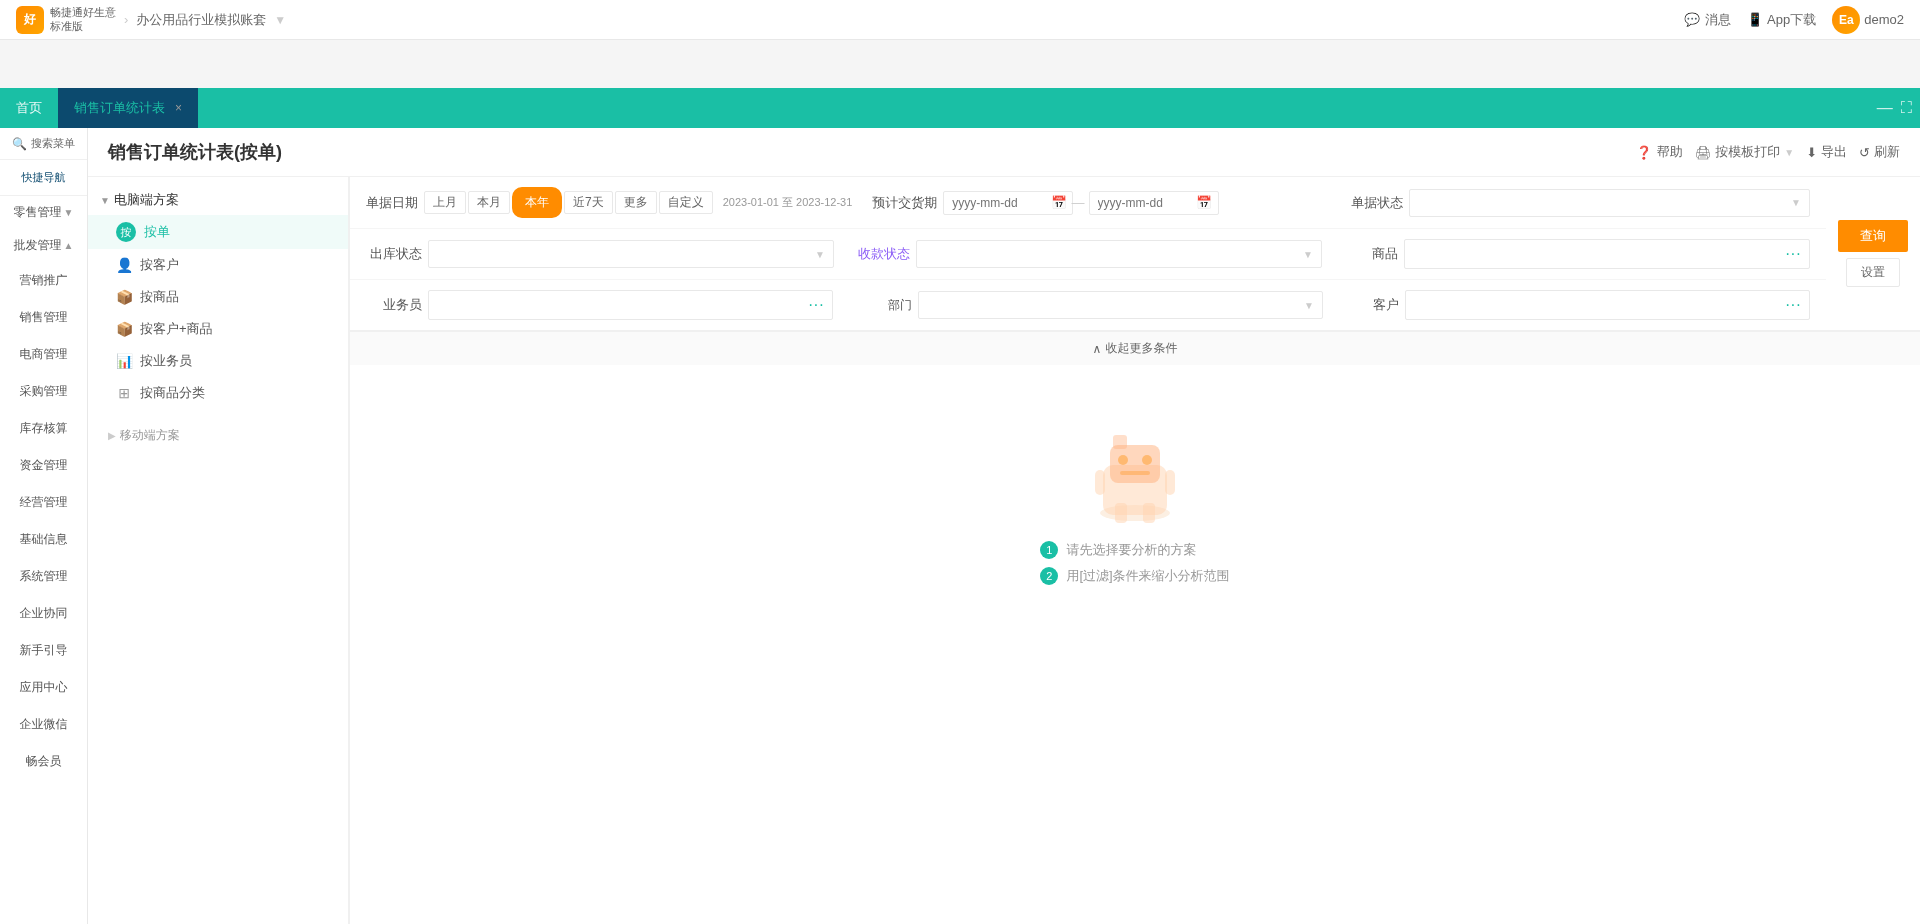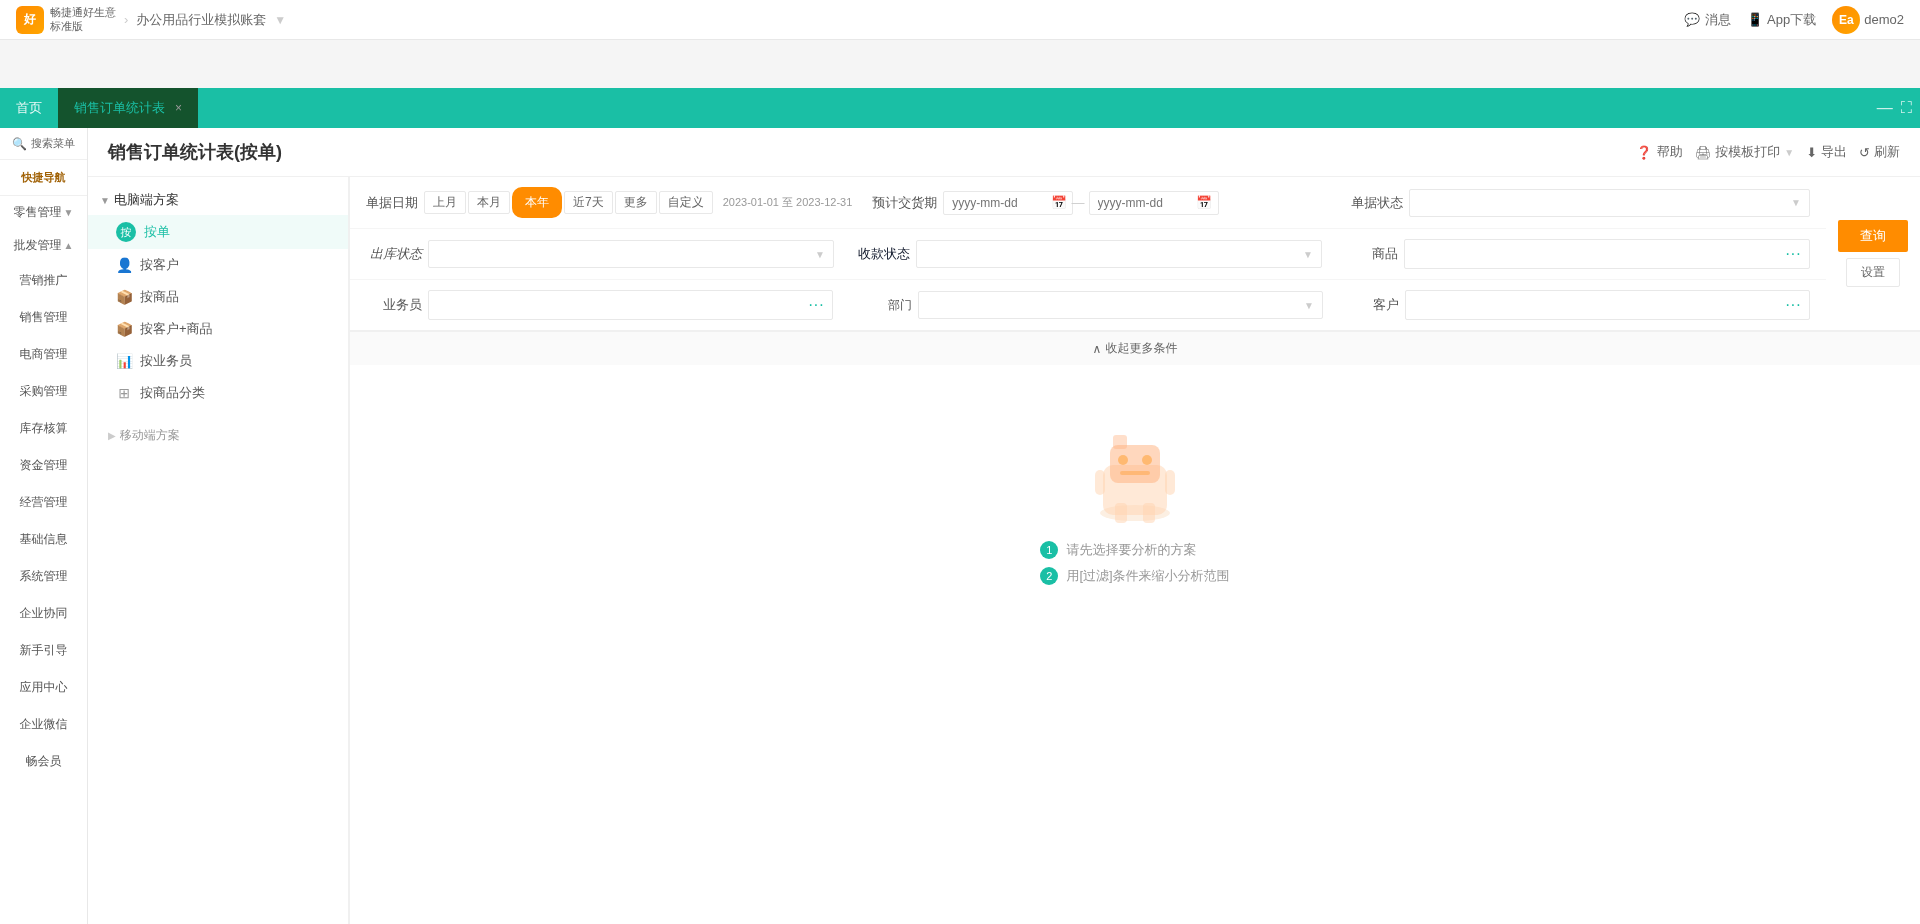--- a/index.html
+++ b/index.html
@@ -12,35 +12,35 @@
     .logo-icon { width: 28px; height: 28px; background: linear-gradient(135deg, #ff8c00, #ffa500); border-radius: 6px; display: flex; align-items: center; justify-content: center; color: white; font-size: 12px; font-weight: bold; }
     .logo-text { font-size: 11px; color: #666; line-height: 1.2; }
     .breadcrumb-separator { color: #ccc; }
     .top-bar-right { display: flex; align-items: center; gap: 16px; }
     .top-bar-icon { display: flex; align-items: center; gap: 4px; color: #666; cursor: pointer; font-size: 13px; }
     .avatar { width: 28px; height: 28px; border-radius: 50%; background: linear-gradient(135deg, #ff8c00, #ffa500); display: flex; align-items: center; justify-content: center; color: white; font-size: 12px; font-weight: bold; }
 
     
     .tab-bar { height: 40px; background: #1ABFA5; display: flex; align-items: center; padding: 0; flex-shrink: 0; margin-top: 48px; }
     .tab-item { height: 40px; display: flex; align-items: center; padding: 0 16px; cursor: pointer; color: rgba(255,255,255,0.85); font-size: 13px; gap: 6px; position: relative; }
-    .tab-item.active { background: #14532d; color: #1ABFA5; font-weight: 500; }
+    .tab-item.active { background: #0c4a6e; color: #1ABFA5; font-weight: 500; }
     .tab-close { color: #999; margin-left: 4px; cursor: pointer; font-size: 12px; }
     .tab-home { color: rgba(255,255,255,0.9); }
     .tab-bar-actions { margin-left: auto; display: flex; align-items: center; padding-right: 8px; gap: 8px; }
     .tab-action-btn { color: rgba(255,255,255,0.8); cursor: pointer; font-size: 16px; }
 
     
     .main-layout { display: flex; flex: 1; overflow: hidden; }
 
     
     .sidebar { width: 88px; background: #fff; border-right: 1px solid #e8e8e8; display: flex; flex-direction: column; overflow-y: auto; flex-shrink: 0; }
     .sidebar-search { padding: 8px 12px; border-bottom: 1px solid #f0f0f0; }
     .sidebar-search-text { font-size: 12px; color: #666; display: flex; align-items: center; gap: 4px; cursor: pointer; justify-content: center; }
     .sidebar-nav { padding: 4px 0; border-bottom: 1px solid #f0f0f0; }
-    .sidebar-nav-text { font-size: 12px; color: #a16207; display: flex; align-items: center; gap: 4px; cursor: pointer; justify-content: center; padding: 6px 0; font-weight: bold; }
+    .sidebar-nav-text { font-size: 12px; color: #0c4a6e; display: flex; align-items: center; gap: 4px; cursor: pointer; justify-content: center; padding: 6px 0; }
     .sidebar-item { padding: 10px 4px; text-align: center; cursor: pointer; font-size: 12px; color: #555; display: flex; flex-direction: column; align-items: center; gap: 2px; }
     .sidebar-item.has-sub { display: flex; flex-direction: row; align-items: center; justify-content: center; gap: 2px; padding: 8px 4px; }
     .sidebar-arrow { font-size: 10px; color: #999; }
 
     
     .content-area { flex: 1; overflow: hidden; display: flex; flex-direction: column; }
 
     
     .split-layout { display: flex; flex: 1; background: #f0f0f0; gap: 2px; }
     .left-panel { width: 260px; background: #fff; flex-shrink: 0; overflow-y: auto; }
@@ -309,28 +309,28 @@
                     <span style="font-size:13px;color:#555;white-space:nowrap;">单据状态</span>
                     <div style="flex:1;border:1px solid #e8e8e8;border-radius:2px;padding:5px 8px;font-size:12px;color:#bbb;background:#fff;display:flex;align-items:center;justify-content:space-between;cursor:pointer;min-height:28px;">
                       <span style="color:#bbb;"></span>
                       <span style="color:#ccc;font-size:10px;">▼</span>
                     </div>
                   </div>
                 </div>
 
                 <div style="display:flex;align-items:center;padding:10px 16px;gap:0;border-bottom:1px solid #f5f5f5;">
                   <div style="display:flex;align-items:center;gap:6px;flex:1;margin-right:20px;">
-                    <span style="font-size:13px;color:#555;white-space:nowrap;width:56px;text-align:right;flex-shrink:0;font-style:italic;">出库状态</span>
+                    <span style="font-size:13px;color:#555;white-space:nowrap;width:56px;text-align:right;flex-shrink:0;">出库状态</span>
                     <div style="flex:1;border:1px solid #e8e8e8;border-radius:2px;padding:5px 8px;font-size:12px;color:#bbb;background:#fff;display:flex;align-items:center;justify-content:space-between;cursor:pointer;min-height:28px;">
                       <span></span>
                       <span style="color:#ccc;font-size:10px;">▼</span>
                     </div>
                   </div>
                   <div style="display:flex;align-items:center;gap:6px;flex:1;margin-right:20px;">
-                    <span style="font-size:13px;color:#0f172a;white-space:nowrap;width:56px;text-align:right;flex-shrink:0;">收款状态</span>
+                    <span style="font-size:13px;color:#8b5cf6;white-space:nowrap;width:56px;text-align:right;flex-shrink:0;">收款状态</span>
                     <div style="flex:1;border:1px solid #e8e8e8;border-radius:2px;padding:5px 8px;font-size:12px;color:#bbb;background:#fff;display:flex;align-items:center;justify-content:space-between;cursor:pointer;min-height:28px;">
                       <span></span>
                       <span style="color:#ccc;font-size:10px;">▼</span>
                     </div>
                   </div>
                   <div style="display:flex;align-items:center;gap:6px;flex:1;">
                     <span style="font-size:13px;color:#555;white-space:nowrap;width:56px;text-align:right;flex-shrink:0;">商品</span>
                     <div style="flex:1;border:1px solid #e8e8e8;border-radius:2px;padding:5px 8px;font-size:12px;color:#bbb;background:#fff;display:flex;align-items:center;justify-content:flex-end;cursor:pointer;min-height:28px;">
                       <span style="color:#1ABFA5;font-size:16px;">···</span>
                     </div>

